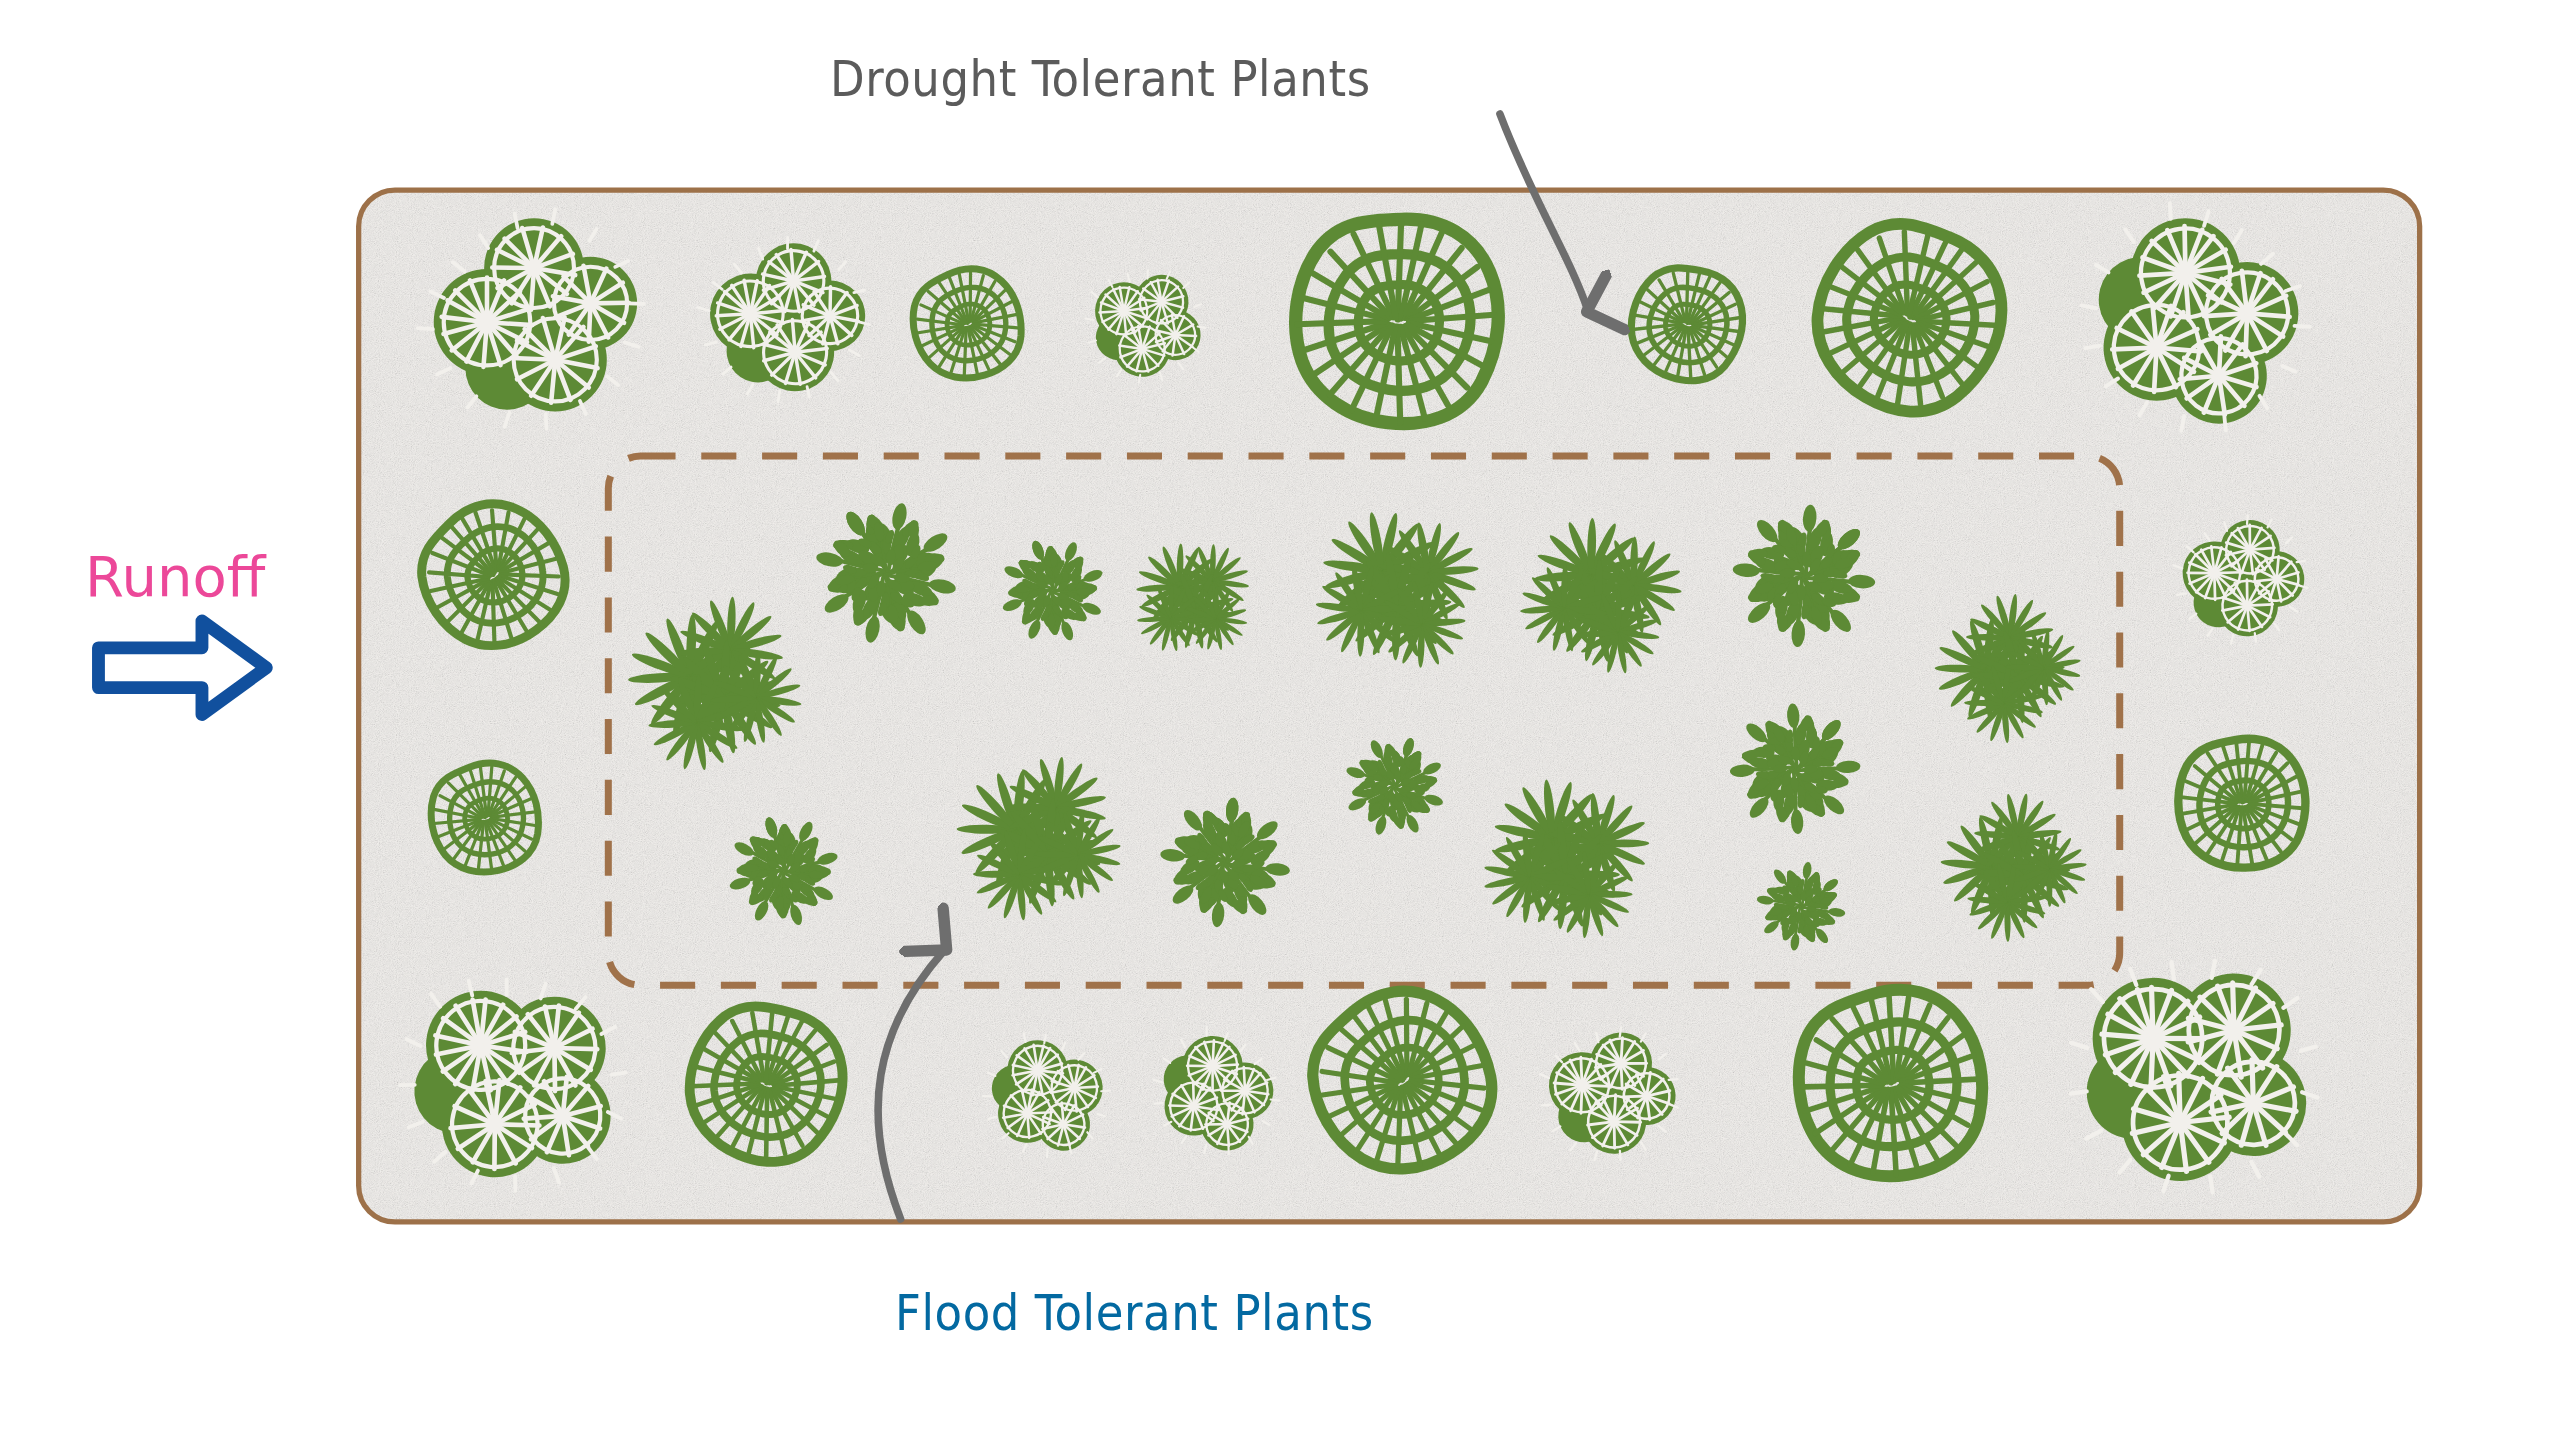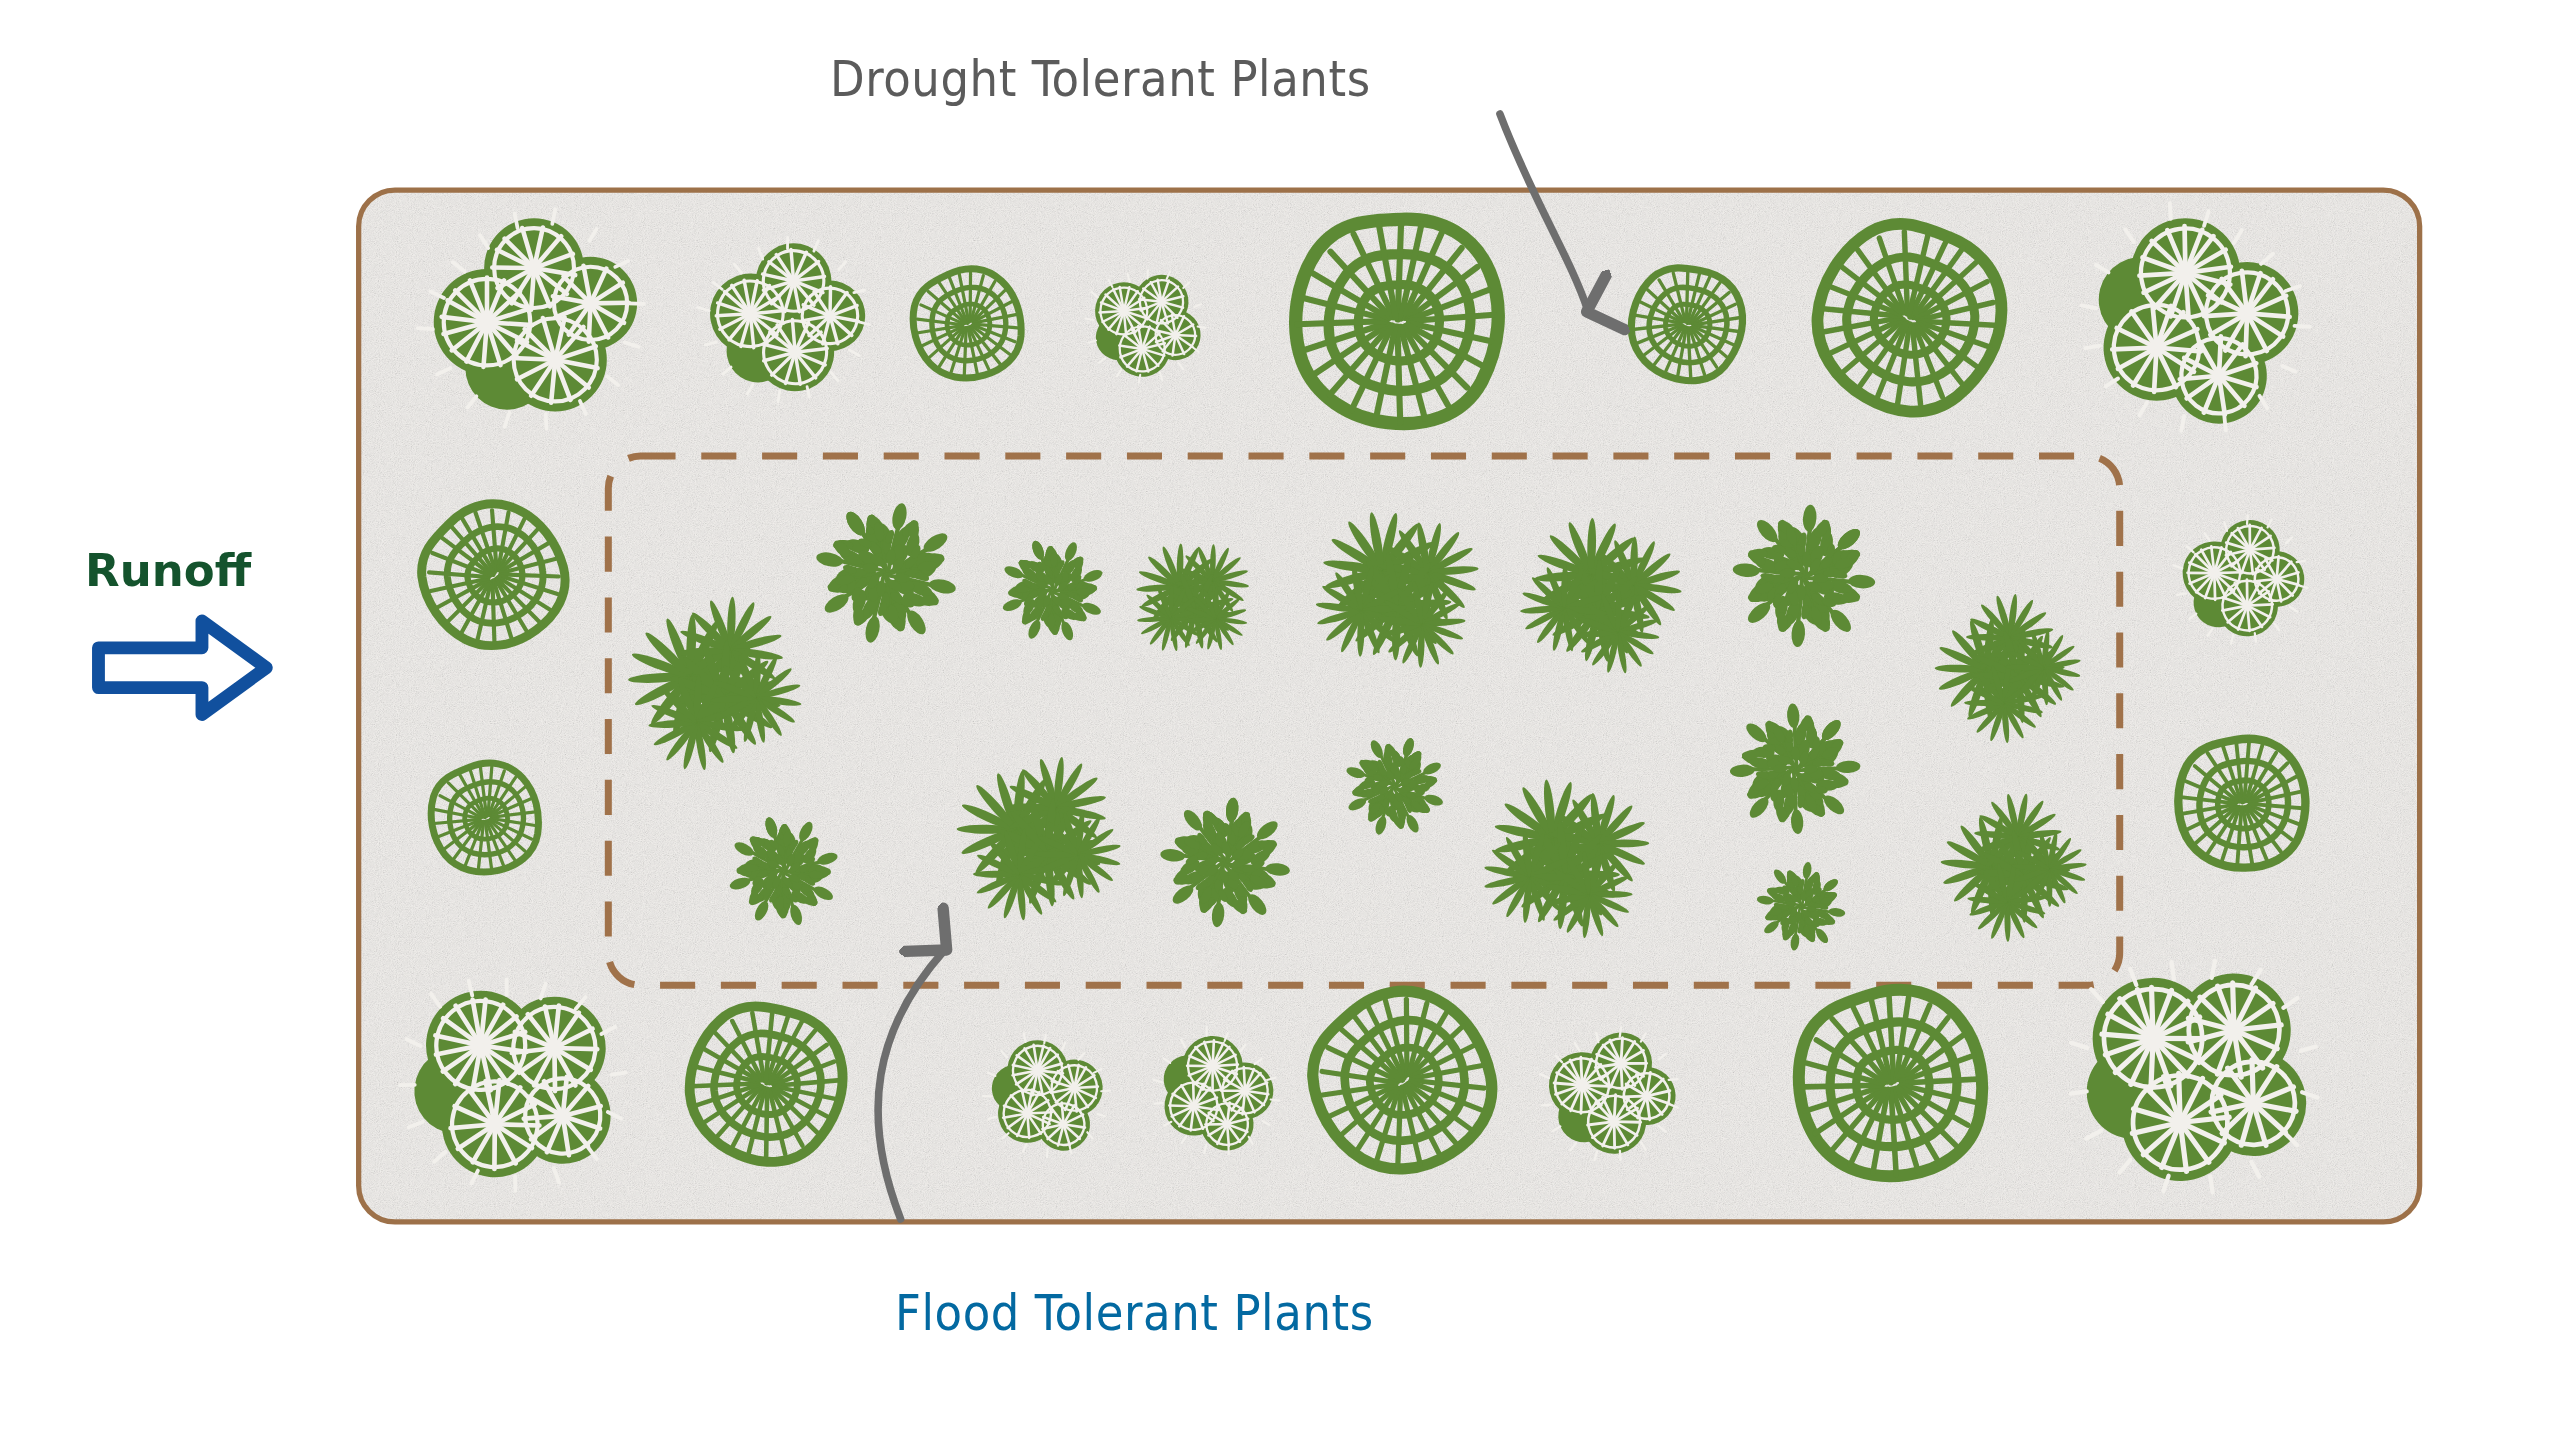--- a/index.html
+++ b/index.html
@@ -7,21 +7,21 @@
        font-family:"DejaVu Sans", sans-serif;}
   #stage{position:absolute;inset:0;}
   svg.layer{position:absolute;left:0;top:0;width:2576px;height:1450px;}
   .lbl{position:absolute;white-space:nowrap;}
   .lbl-drought{left:830px;top:50px;font-size:50px;color:#5b5b5b;
       font-family:"DejaVu Sans Condensed","Liberation Sans",sans-serif;
       letter-spacing:0.6px;font-stretch:condensed;}
   .lbl-flood{left:895px;top:1284px;font-size:50px;color:#0369a1;
       font-family:"DejaVu Sans Condensed","Liberation Sans",sans-serif;
       letter-spacing:0.6px;font-stretch:condensed;}
-  .lbl-runoff{left:85px;top:544px;font-size:45px;color:#14532d;font-weight:bold;
+  .lbl-runoff{left:85px;top:544px;font-size:56px;color:#ec4899;font-weight:normal;
       font-family:"DejaVu Sans","Liberation Sans",sans-serif;}
 </style>
 </head>
 <body>
 
 <div id="stage">
 
   <svg class="layer" viewBox="0 0 4405 2480" xmlns="http://www.w3.org/2000/svg">
     <defs>
       <filter id="grain" x="0" y="0" width="100%" height="100%">

